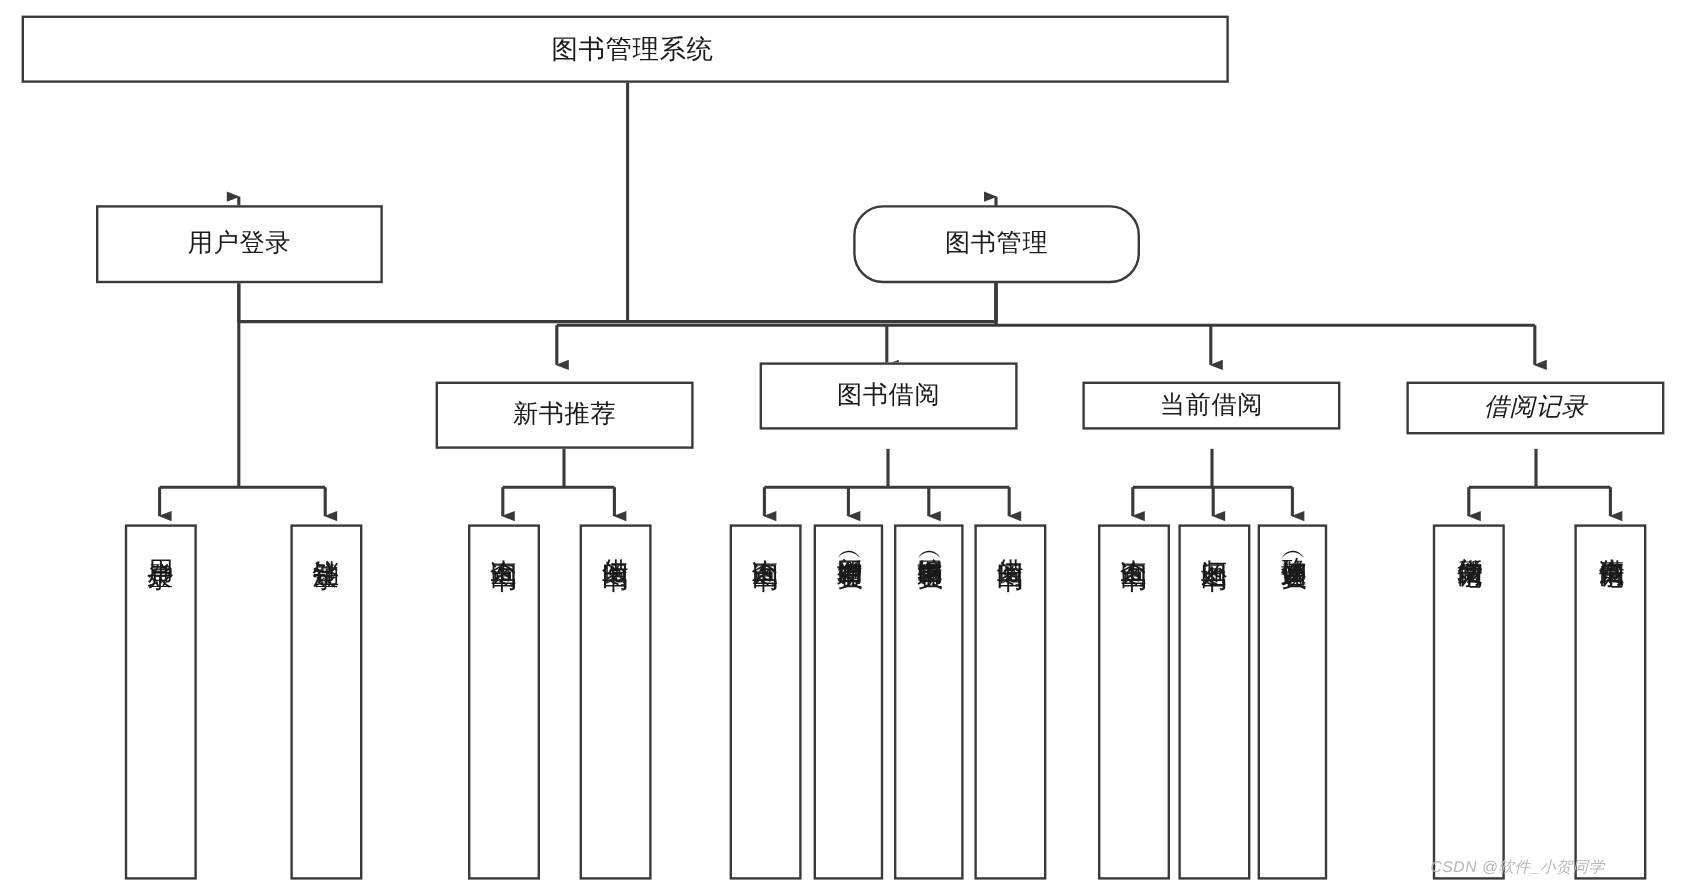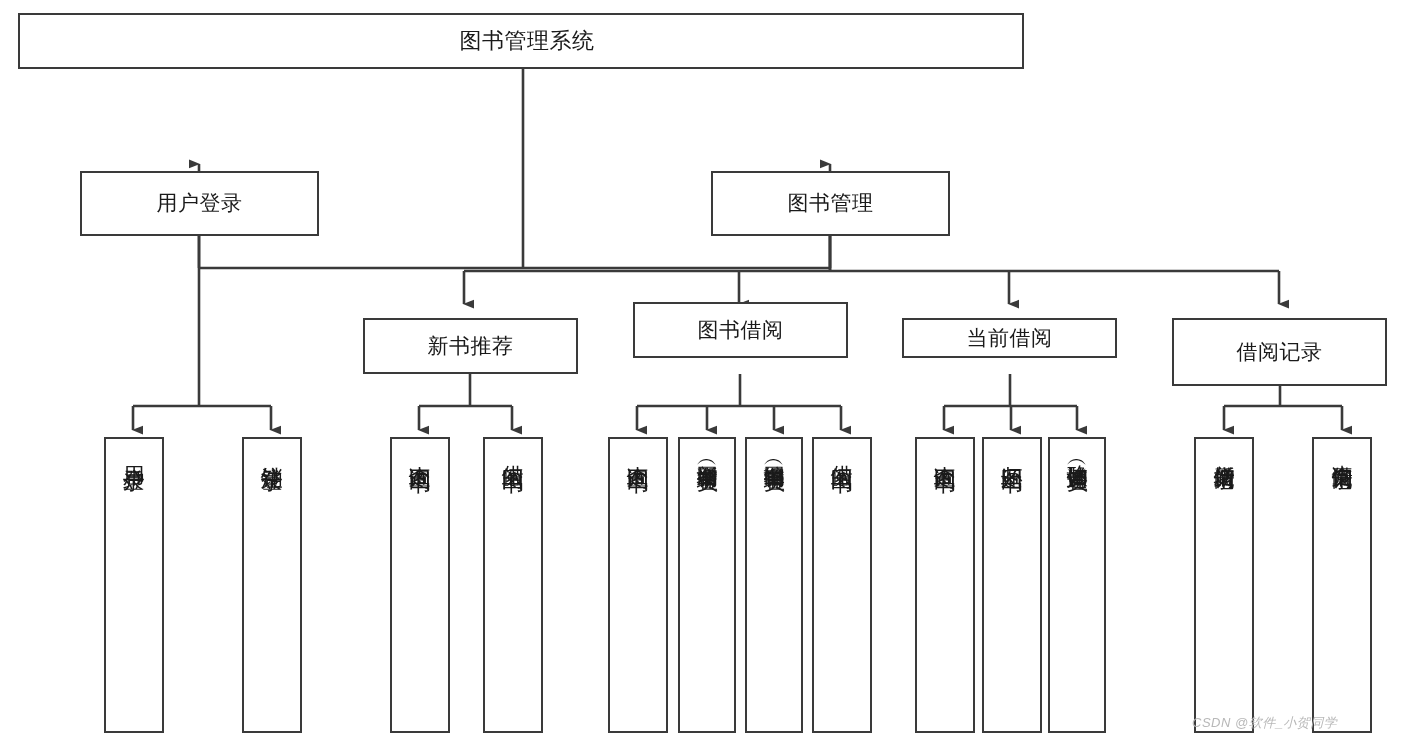--- a/index.html
+++ b/index.html
@@ -138,37 +138,37 @@
   </svg>
 
   <div class="node horiz root" style="left:18px; top:13px; width:1006px; height:56px;">
     <span class="lbl">图书管理系统</span>
   </div>
 
   <div class="node horiz" style="left:80px; top:171px; width:239px; height:65px;">
     <span class="lbl">用户登录</span>
   </div>
 
-  <div class="node horiz" style="left:711px; top:171px; width:239px; height:65px;">
+  <div class="node horiz" style="left:711px; top:171px; width:239px; height:65px;border-radius:25px;">
     <span class="lbl">图书管理</span>
   </div>
 
   <div class="node horiz" style="left:363px; top:318px; width:215px; height:56px;align-items:center;">
     <span class="lbl">新书推荐</span>
   </div>
 
   <div class="node horiz" style="left:633px; top:302px; width:215px; height:56px;">
     <span class="lbl">图书借阅</span>
   </div>
 
   <div class="node horiz" style="left:902px; top:318px; width:215px; height:40px;">
     <span class="lbl">当前借阅</span>
   </div>
 
-  <div class="node horiz" style="left:1172px; top:318px; width:215px; height:68px;">
+  <div class="node horiz" style="left:1172px; top:318px; width:215px; height:44px;font-style:italic;">
     <span class="lbl">借阅记录</span>
   </div>
 
   <div class="node vert" style="left:104px; top:437px; width:60px; height:296px;">
     <span class="lbl">用户登录</span>
   </div>
 
   <div class="node vert" style="left:242px; top:437px; width:60px; height:296px;">
     <span class="lbl">注销登录</span>
   </div>

